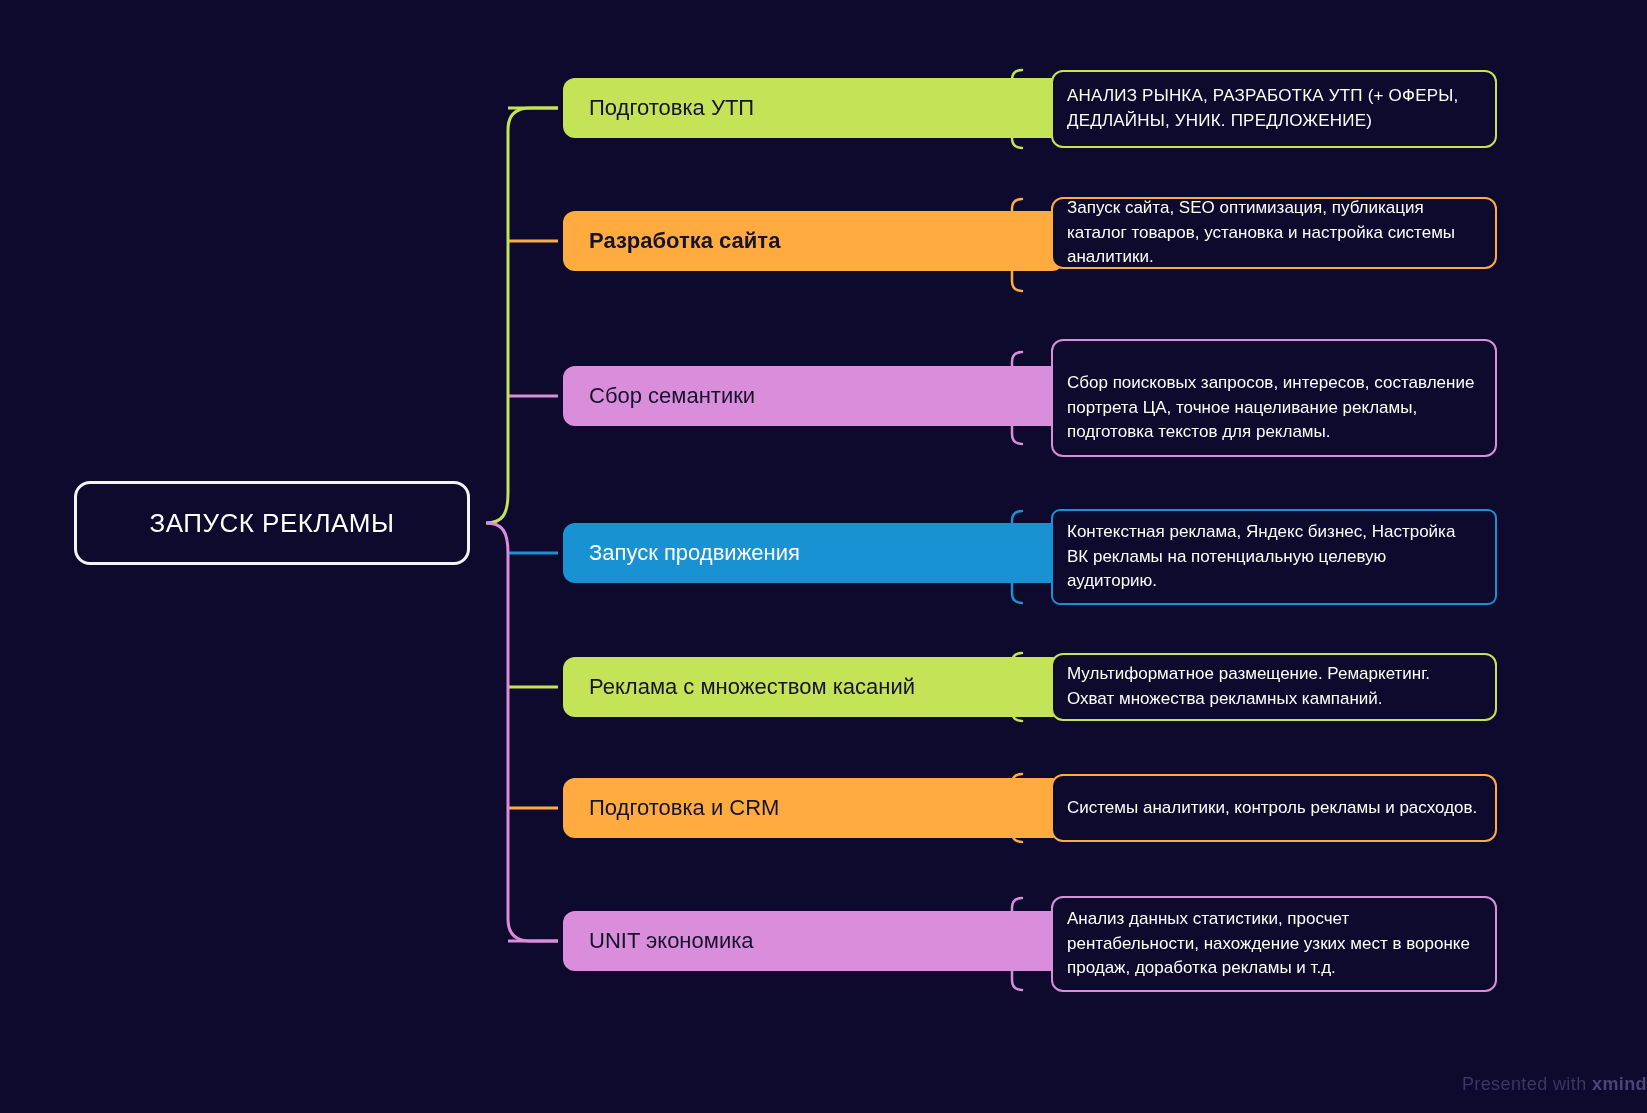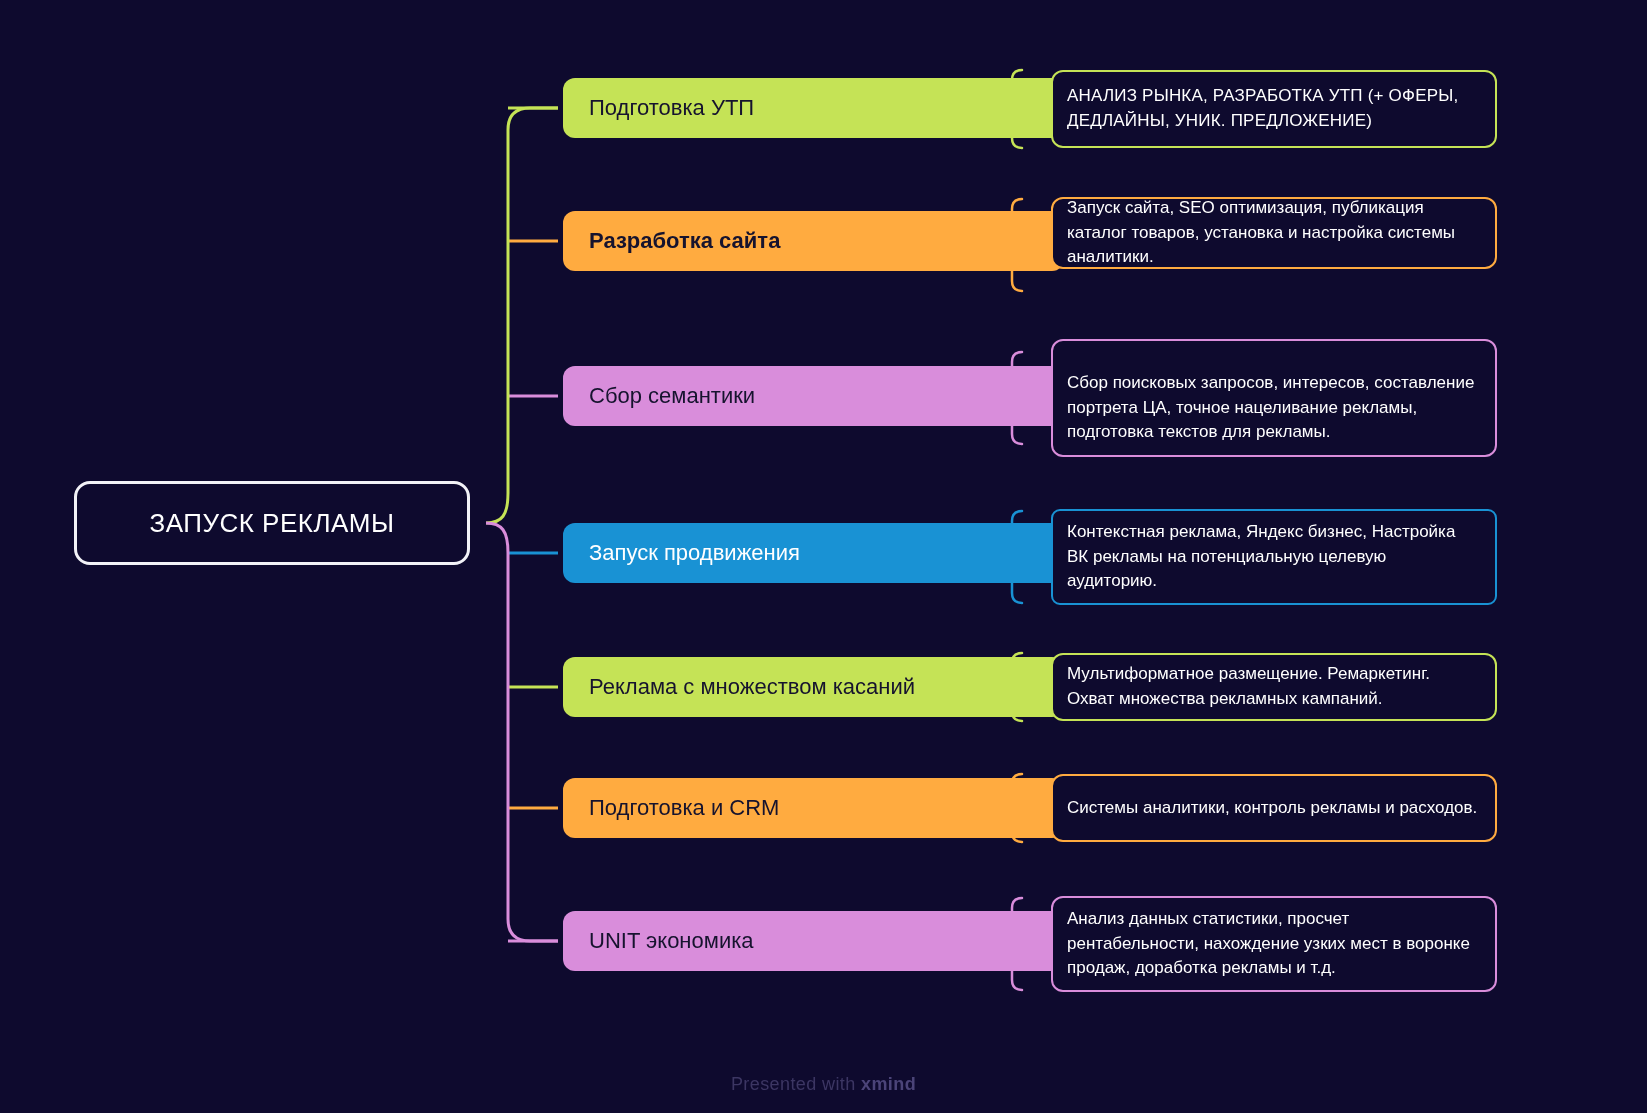--- a/index.html
+++ b/index.html
@@ -76,21 +76,21 @@
   }
   .detail-node.caps {
     font-size: 17px;
     letter-spacing: 0.2px;
   }
   .footer {
     position: absolute;
     left: 0;
     top: 1074px;
     width: 1647px;
-    text-align: center;
+    text-align: right;
     font-size: 18px;
     color: #3c3663;
     letter-spacing: 0.4px;
   }
   .footer b { color: #4b4478; }
 </style>
 </head>
 <body>
 
 <div id="canvas">

